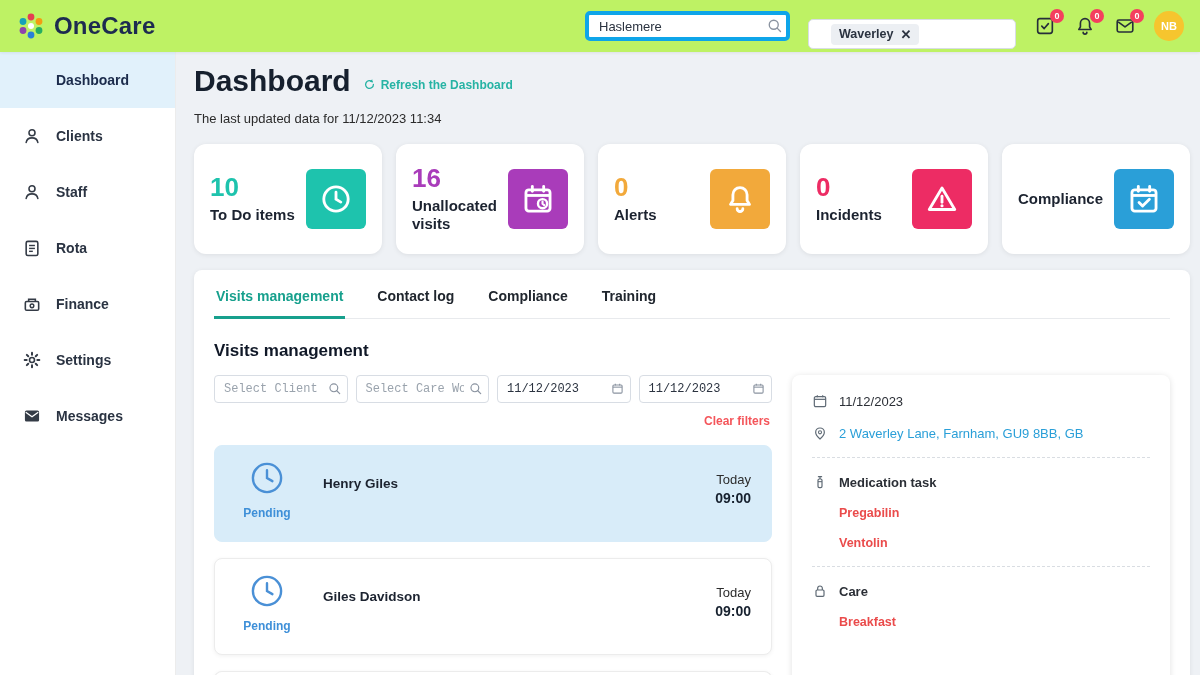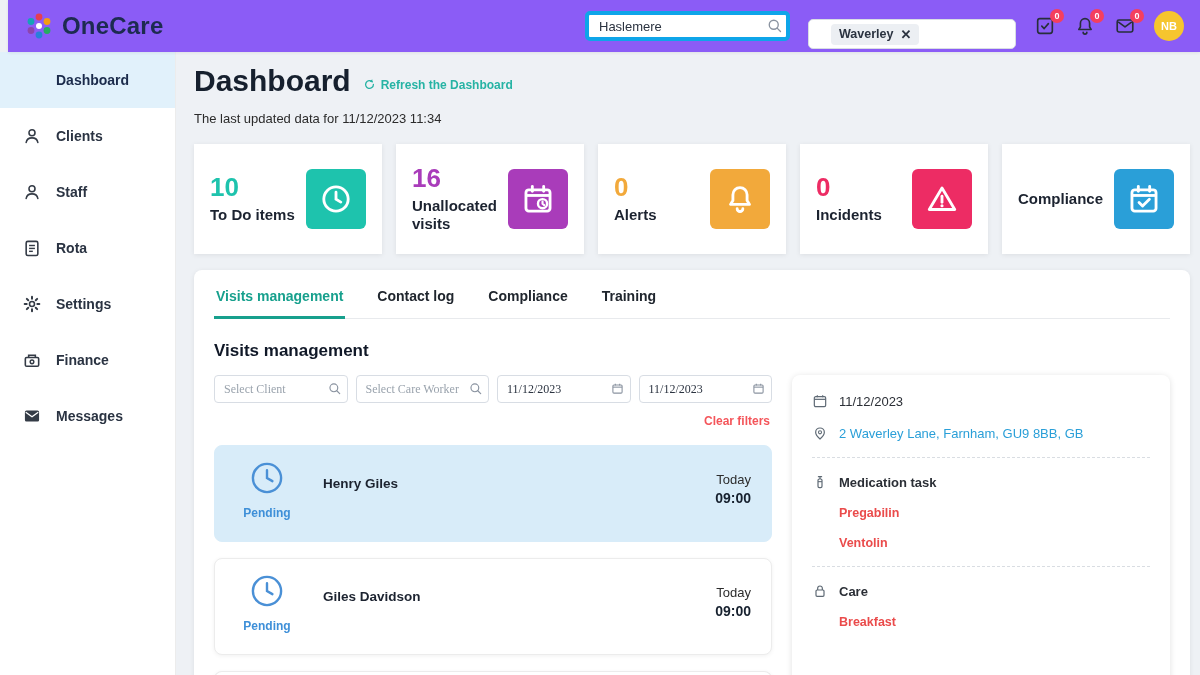--- a/index.html
+++ b/index.html
@@ -1,21 +1,21 @@
 <!DOCTYPE html>
 <html><head>
 <meta charset="utf-8">
 <style>
   * { margin:0; padding:0; box-sizing:border-box; }
   html,body { width:1200px; height:675px; overflow:hidden; }
   body { font-family:"Liberation Sans", sans-serif; background:#eef1f5; color:#1c2330; position:relative; }
   svg { display:block; }
 
   
-  .topbar { position:absolute; top:0; left:8px; right:0; height:52px; background:#8b5cf6;
+  .topbar { position:absolute; top:0; left:0; right:0; height:52px; background:#bef264;
     display:flex; align-items:center; padding:0 16px; box-shadow:0 1px 3px rgba(0,0,0,.07); z-index:5; }
   .brand { display:flex; align-items:center; gap:8px; }
   .brand-name { font-size:24px; font-weight:800; color:#1d2b50; letter-spacing:.2px; }
   .topbar-right { margin-left:auto; display:flex; align-items:center; gap:18px; }
   .search-box { position:relative; width:205px; }
   .search-box input { width:100%; height:30px; border:4px solid #0ea5e9; border-radius:5px;
     padding:0 28px 0 10px; font-size:13px; color:#2b3340; font-family:inherit; outline:none; }
   .search-box .mag { position:absolute; right:8px; top:7px; color:#8a93a0; }
   .chip-box { width:208px; height:30px; border:1px solid #d8dde4; border-radius:5px;
     display:flex; align-items:center; padding:0 22px; background:#fff;margin-top:16px; }
@@ -40,21 +40,21 @@
 
   
   .main { position:absolute; top:52px; left:176px; right:0; bottom:0; padding:0 10px 0 18px; overflow:hidden; }
   .page-head { display:flex; align-items:baseline; gap:12px; margin-top:12px; }
   .page-title { font-size:30px; font-weight:800; color:#16202e; }
   .refresh { display:inline-flex; align-items:center; gap:5px; color:#26b3a4; font-size:12px;
     font-weight:600; cursor:pointer; text-decoration:none; }
   .last-updated { font-size:13px; color:#2b2b2b; margin-top:13px; }
 
   .stats { display:flex; gap:14px; margin-top:18px; }
-  .stat { flex:1; background:#fff; border-radius:0; box-shadow:0 1px 5px rgba(0,0,0,.08);
+  .stat { flex:1; background:#fff; border-radius:12px; box-shadow:0 1px 5px rgba(0,0,0,.08);
     padding:16px 16px; display:flex; align-items:center; justify-content:space-between; height:110px; cursor:pointer; }
   .stat-num { font-size:26px; font-weight:800; line-height:1; margin-bottom:6px; }
   .stat-label { font-size:15px; font-weight:700; color:#1c2330; line-height:1.2; max-width:92px; }
   .tile { width:60px; height:60px; border-radius:6px; display:flex; align-items:center; justify-content:center; flex:0 0 auto; }
   .c-teal { color:#1ec3ad; } .bg-teal { background:#1ec3ad; }
   .c-purple { color:#a93cba; } .bg-purple { background:#a93cba; }
   .c-orange { color:#f2a93b; } .bg-orange { background:#f2a93b; }
   .c-pink { color:#ed2c64; } .bg-pink { background:#ed2c64; } .bg-blue { background:#2a9fd8; }
 
   .panel { margin-top:16px; background:#fff; border-radius:8px 8px 0 0; box-shadow:0 1px 5px rgba(0,0,0,.08);
@@ -63,21 +63,21 @@
   .tab { padding:12px 2px; font-size:14px; font-weight:600; color:#20262e; cursor:pointer;
     border-bottom:3px solid transparent; margin-bottom:-1px; }
   .tab.active { color:#17a08d; font-weight:700; border-bottom-color:#17a08d; }
   .section-title { font-size:17px; font-weight:800; color:#101827; margin:22px 0 14px; }
 
   .content-row { display:flex; gap:20px; align-items:stretch; height:100%; }
   .left-col { flex:1; min-width:0; }
   .filters-row { display:flex; gap:8px; }
   .f-input { position:relative; width:140px; }
   .f-input input { width:100%; height:28px; border:1px solid #d8dde4; border-radius:4px;
-    padding:0 24px 0 9px; font-size:12px; color:#2b3340; font-family:Liberation Serif, serif; outline:none; }
+    padding:0 24px 0 9px; font-size:12px; color:#2b3340; font-family:Liberation Mono, monospace; outline:none; }
   .f-input input::placeholder { color:#9aa3ad; }
   .f-ic { position:absolute; right:7px; top:7px; color:#8a93a0; }
   .clear-row { text-align:right; margin:8px 2px 16px 0; }
   .clear-link { color:#f4555a; font-size:12px; font-weight:600; cursor:pointer; text-decoration:none; }
 
   .visit-list { margin-top:10px; display:flex; flex-direction:column; gap:16px; }
   .visit { border-radius:8px; padding:14px 20px 12px; display:flex; min-height:97px; cursor:pointer;
     background:#fff; border:1px solid #ececec; box-shadow:0 1px 4px rgba(0,0,0,.06); }
   .visit.selected { background:#d8ecf9; border-color:#d8ecf9; box-shadow:none; }
   .visit-left { width:64px; display:flex; flex-direction:column; align-items:center; }
@@ -193,48 +193,48 @@
           <line x1="8.5" y1="9" x2="15.5" y2="9" stroke="currentColor" stroke-width="1.7"></line>
           <line x1="8.5" y1="12.5" x2="15.5" y2="12.5" stroke="currentColor" stroke-width="1.7"></line>
           <line x1="8.5" y1="16" x2="13" y2="16" stroke="currentColor" stroke-width="1.7"></line>
         </svg>
     </span>
     <span>Rota</span>
   </div>
   <div class="nav-item">
     <span class="nav-ic">
       <svg width="20" height="20" viewBox="0 0 24 24">
+          <rect x="4" y="9" width="16" height="10.5" rx="1.6" fill="none" stroke="currentColor" stroke-width="1.9"></rect>
+          <path d="M8 9V6.2h8V9" fill="none" stroke="currentColor" stroke-width="1.9"></path>
+          <circle cx="12" cy="14.2" r="2.2" fill="none" stroke="currentColor" stroke-width="1.7"></circle>
+        </svg>
+    </span>
+    <span>Finance</span>
+  </div>
+  <div class="nav-item">
+    <span class="nav-ic">
+      <svg width="20" height="20" viewBox="0 0 24 24">
         <circle cx="12" cy="12" r="3" fill="none" stroke="currentColor" stroke-width="1.9"></circle>
         <g stroke="currentColor" stroke-width="2.4" stroke-linecap="round">
           <line x1="12" y1="3.2" x2="12" y2="5.6"></line>
             <line x1="12" y1="18.4" x2="12" y2="20.8"></line>
           <line x1="3.2" y1="12" x2="5.6" y2="12"></line>
             <line x1="18.4" y1="12" x2="20.8" y2="12"></line>
           <line x1="5.8" y1="5.8" x2="7.5" y2="7.5"></line>
             <line x1="16.5" y1="16.5" x2="18.2" y2="18.2"></line>
           <line x1="5.8" y1="18.2" x2="7.5" y2="16.5"></line>
             <line x1="16.5" y1="7.5" x2="18.2" y2="5.8"></line>
         </g>
       </svg>
     </span>
     <span>Settings</span>
   </div>
   <div class="nav-item">
     <span class="nav-ic">
       <svg width="20" height="20" viewBox="0 0 24 24">
-          <rect x="4" y="9" width="16" height="10.5" rx="1.6" fill="none" stroke="currentColor" stroke-width="1.9"></rect>
-          <path d="M8 9V6.2h8V9" fill="none" stroke="currentColor" stroke-width="1.9"></path>
-          <circle cx="12" cy="14.2" r="2.2" fill="none" stroke="currentColor" stroke-width="1.7"></circle>
-        </svg>
-    </span>
-    <span>Finance</span>
-  </div>
-  <div class="nav-item">
-    <span class="nav-ic">
-      <svg width="20" height="20" viewBox="0 0 24 24">
           <rect x="3.5" y="5.5" width="17" height="13" rx="1.8" fill="currentColor"></rect>
           <path d="M4.5 7.5l7.5 5.5 7.5-5.5" fill="none" stroke="#fff" stroke-width="1.6" stroke-linejoin="round"></path>
         </svg>
     </span>
     <span>Messages</span>
   </div>
 </nav>
 
 <main class="main">
 

